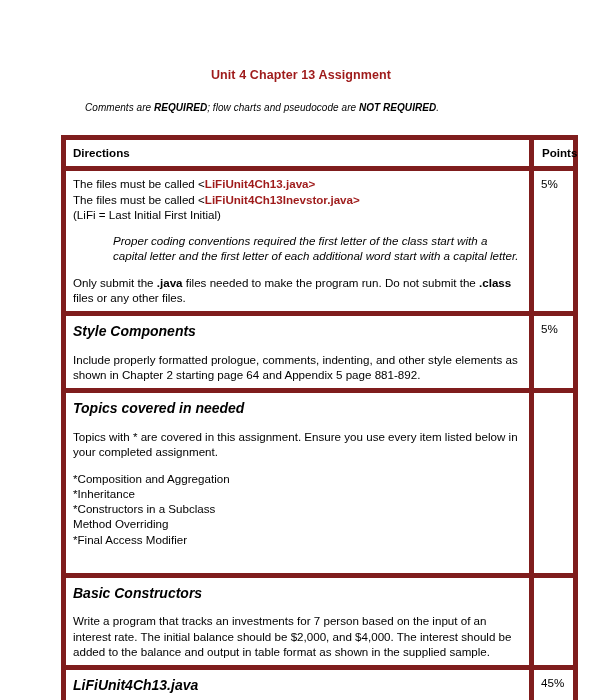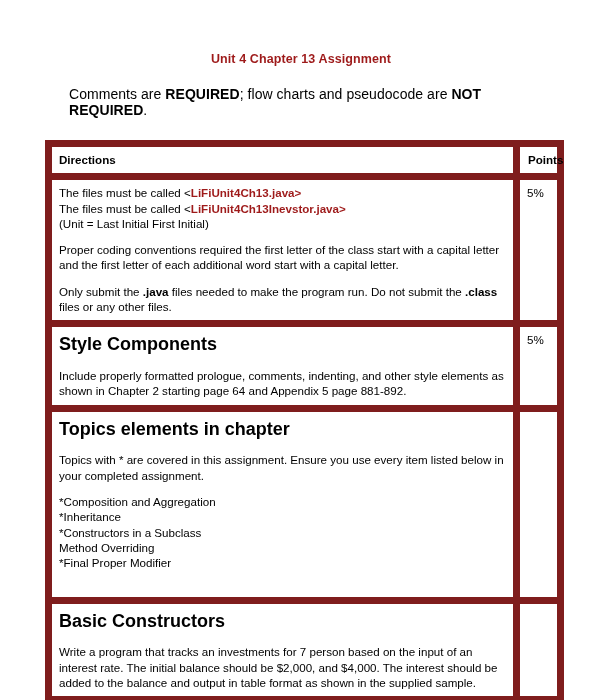--- a/index.html
+++ b/index.html
@@ -12,21 +12,21 @@
     height: 700px;
     overflow: hidden;
     font-family: "Liberation Sans", sans-serif;
     color: #000000;
     -webkit-font-smoothing: antialiased;
   }
   .page {
     width: 602px;
     height: 700px;
     box-sizing: border-box;
-    padding: 0;
+    padding: 16px;
     position: relative;
   }
   .head-block {
     padding: 0 45px;
   }
   .doc-title {
     text-align: center;
     font-weight: bold;
     font-size: 12.5px;
     color: #9e1a1a;
@@ -35,43 +35,44 @@
     letter-spacing: 0.1px;
   }
   .grading-line {
     font-size: 12.3px;
     margin: 0;
     padding-top: 20px;
     padding-left: 24px;
     letter-spacing: 0.05px;
   }
   .comments-line {
-    font-size: 14px;
+    font-size: 10px;
     margin: 0;
     padding-top: 20px;
     padding-left: 24px;
     letter-spacing: 0.05px;
+    font-style: italic;
   }
   .red-b {
     color: #9e1a1a;
     font-weight: bold;
   }
   .blk-b {
     color: #000000;
     font-weight: bold;
   }
 
   table.grid {
     border-collapse: collapse;
     width: 512px;
     margin: 22px 0 0 45px;
     table-layout: fixed;
   }
   table.grid td, table.grid th {
-    border: 7px solid #7f1d1d;
+    border: 5px solid #7f1d1d;
     vertical-align: top;
     padding: 5px 7px 6px 7px;
     font-size: 11.6px;
     line-height: 1.32;
     text-align: left;
   }
   col.c-dir { width: 468px; }
   col.c-pts { width: 44px; }
 
   th.hdr {
@@ -85,28 +86,31 @@
   td.pts {
     text-align: center;
     vertical-align: middle;
     font-size: 11.6px;
     padding-left: 2px;
     padding-right: 2px;
   }
 
   .sec-head {
     font-weight: bold;
-    font-size: 18px;
+    font-size: 14px;
     margin: 0 0 0 0;
     padding: 1px 0 0 0;
+    font-style: italic;
   }
   .p { margin: 0; padding: 0; }
   .gap { height: 11px; }
   .gap-sm { height: 9px; }
   .ital {
+    font-style: italic;
+    margin-left: 40px;
   }
   .mono-b { font-weight: bold; }
 
   ul.hollow {
     list-style: none;
     margin: 0;
     padding: 0 0 0 62px;
   }
   ul.hollow li {
     position: relative;
@@ -149,49 +153,49 @@
         <th class="hdr">Directions</th>
         <th class="hdr pts">Points</th>
       </tr>
     </thead>
     <tbody>
 
       <tr>
         <td>
           <div class="p"><span>The files must be called &lt;</span><span class="red-b">LiFiUnit4Ch13.java</span><span class="red-b">&gt;</span></div>
           <div class="p"><span>The files must be called &lt;</span><span class="red-b">LiFiUnit4Ch13Inevstor.java</span><span class="red-b">&gt;</span></div>
-          <div class="p">(Unit = Last Initial First Initial)</div>
+          <div class="p">(LiFi = Last Initial First Initial)</div>
           <div class="gap"></div>
           <div class="p ital">Proper coding conventions required the first letter of the class start with a capital letter and the first letter of each additional word start with a capital letter.</div>
           <div class="gap"></div>
           <div class="p"><span>Only submit the </span><span class="mono-b">.java</span><span> files needed to make the program run. Do not submit the </span><span class="mono-b">.class</span><span> files or any other files.</span></div>
         </td>
         <td class="pts">5%</td>
       </tr>
 
       <tr>
         <td>
           <div class="sec-head">Style Components</div>
           <div class="gap"></div>
           <div class="p">Include properly formatted prologue, comments, indenting, and other style elements as shown in Chapter 2 starting page 64 and Appendix 5 page 881-892.</div>
         </td>
         <td class="pts">5%</td>
       </tr>
 
       <tr>
         <td>
-          <div class="sec-head">Topics elements in chapter</div>
+          <div class="sec-head">Topics covered in needed</div>
           <div class="gap"></div>
           <div class="p">Topics with * are covered in this assignment. Ensure you use every item listed below in your completed assignment.</div>
           <div class="gap"></div>
           <div class="p">*Composition and Aggregation</div>
           <div class="p">*Inheritance</div>
           <div class="p">*Constructors in a Subclass</div>
           <div class="p">Method Overriding</div>
-          <div class="p">*Final Proper Modifier</div>
+          <div class="p">*Final Access Modifier</div>
           <div class="gap"></div>
           <div class="gap-sm"></div>
         </td>
         <td class="pts"></td>
       </tr>
 
       <tr>
         <td>
           <div class="sec-head">Basic Constructors</div>
           <div class="gap"></div>

